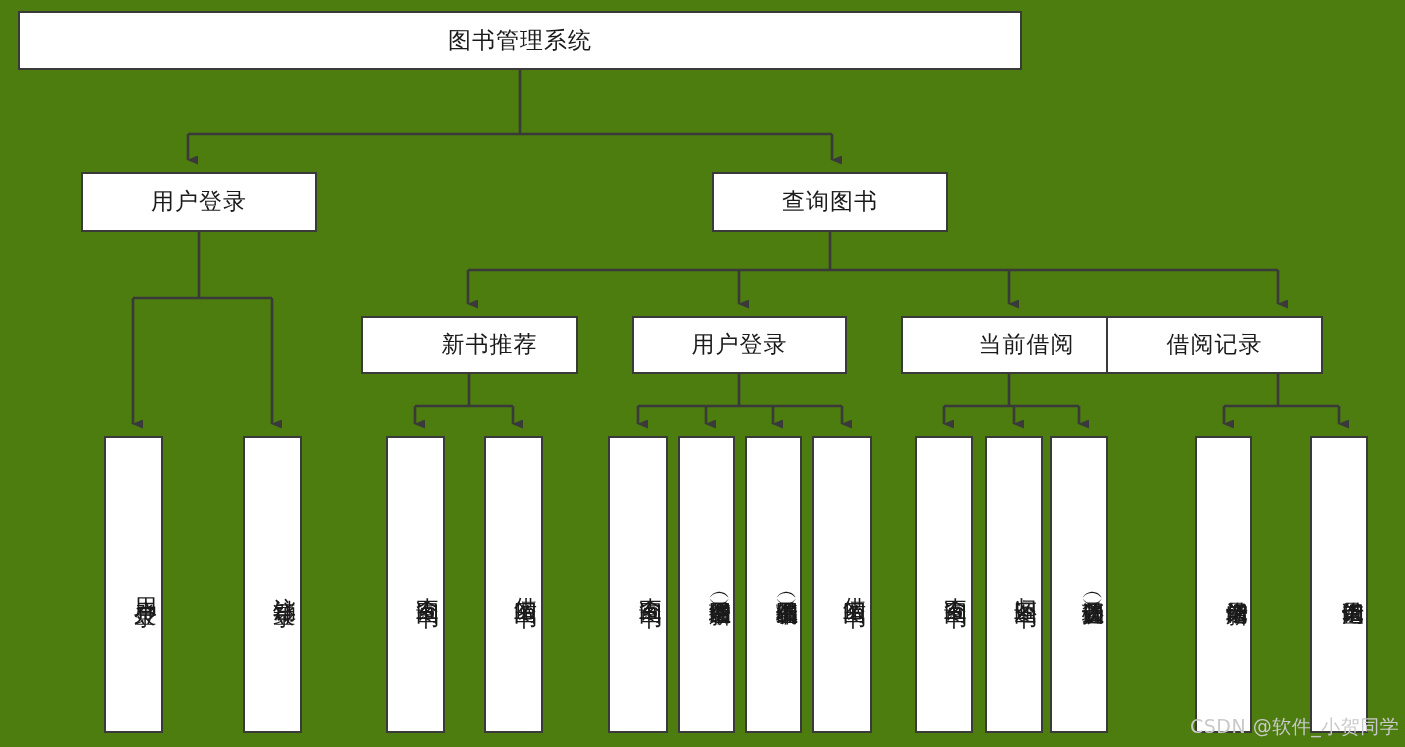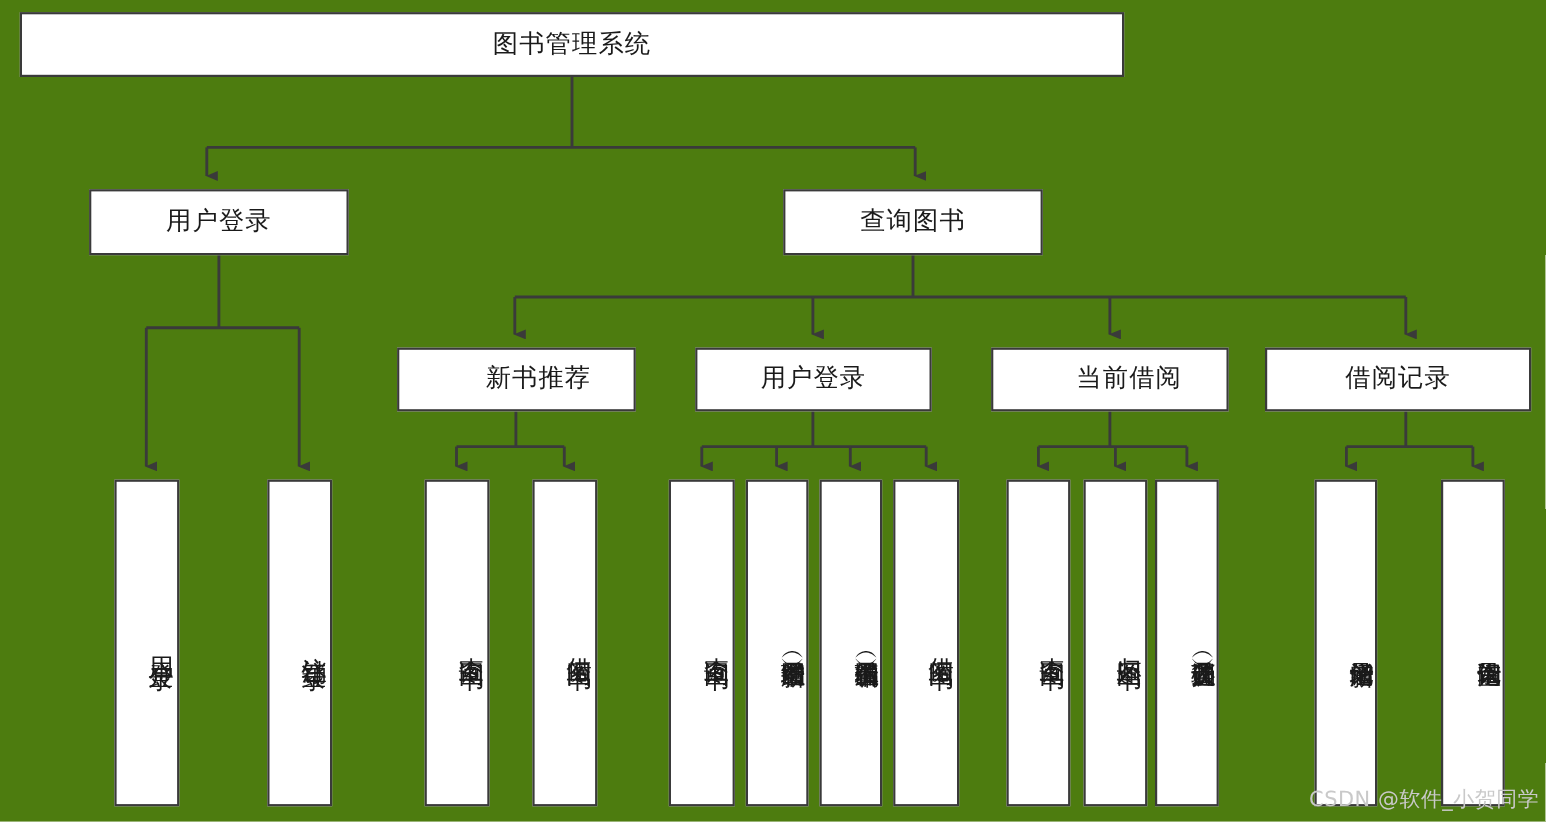--- a/index.html
+++ b/index.html
@@ -136,21 +136,21 @@
 
   <div class="node node-h" style="left:361px; top:316px; width:217px; height:58px;padding-left:40px;">
     <span>新书推荐</span>
   </div>
   <div class="node node-h" style="left:632px; top:316px; width:215px; height:58px;">
     <span>用户登录</span>
   </div>
   <div class="node node-h" style="left:901px; top:316px; width:216px; height:58px;padding-left:35px;">
     <span>当前借阅</span>
   </div>
-  <div class="node node-h" style="left:1150px; top:316px; width:242px; height:58px;">
+  <div class="node node-h" style="left:1106px; top:316px; width:217px; height:58px;">
     <span>借阅记录</span>
   </div>
 
   <div class="node node-v" style="left:104px; top:436px; width:59px; height:297px;">
     <span>用户登录</span>
   </div>
   <div class="node node-v" style="left:243px; top:436px; width:59px; height:297px;">
     <span>注销登录</span>
   </div>
 

